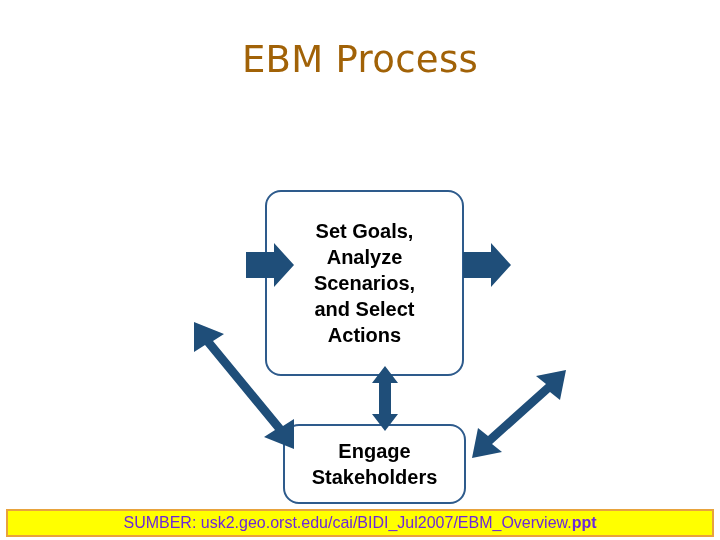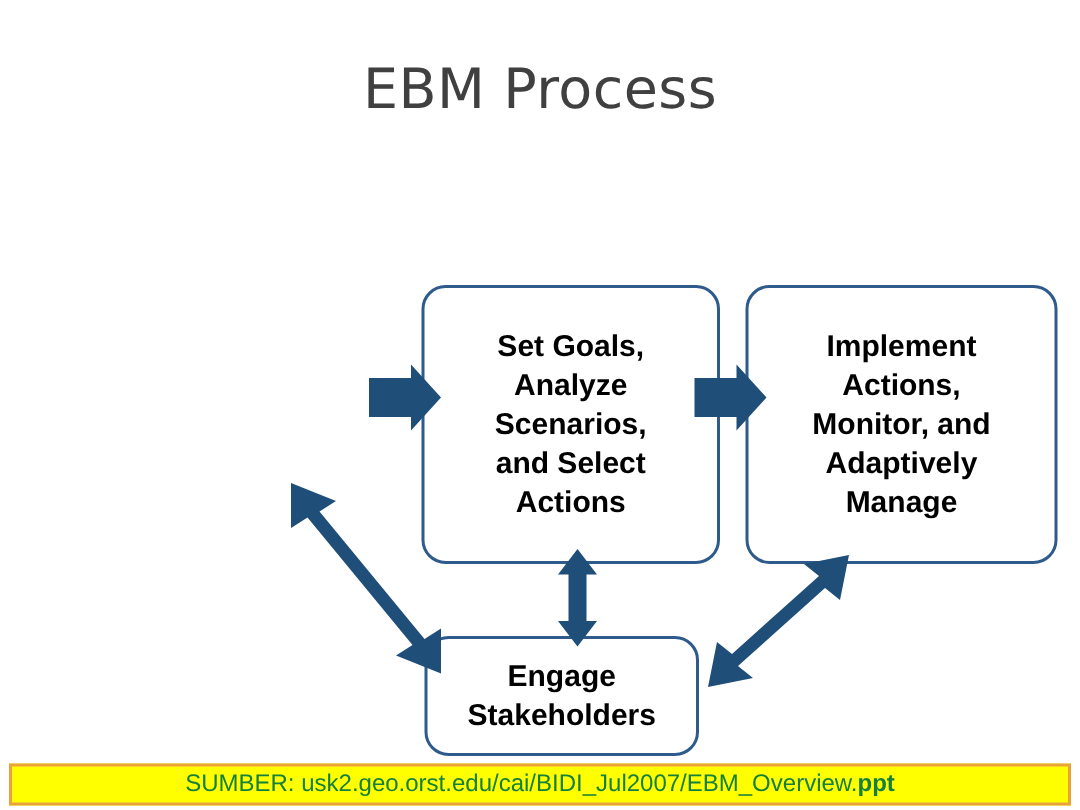--- a/index.html
+++ b/index.html
@@ -20,21 +20,21 @@
   #title {
     position: absolute;
     left: 0;
     top: 38px;
     width: 720px;
     text-align: center;
     font-family: "DejaVu Sans", sans-serif;
     font-weight: 400;
     font-size: 37px;
     line-height: 44px;
-    color: #404040;
+    color: #a16207;
     letter-spacing: 0.3px;
   }
 
   
   .pbox {
     position: absolute;
     box-sizing: border-box;
     background: #ffffff;
     border: 2px solid #2e5b8c;
     border-radius: 16px;
@@ -45,21 +45,21 @@
     font-family: "Liberation Sans", sans-serif;
     font-weight: bold;
     font-size: 20px;
     line-height: 26px;
     color: #000000;
     z-index: 3;
   }
   .pbox .txt { padding: 0 6px; white-space: pre-line; }
 
   #box-characterize { left: 62px;  top: 216px; width: 204px; height: 108px; }
-  #box-setgoals     { left: 281px; top: 190px; width: 199px; height: 186px; }
+  #box-setgoals     { left: 265px; top: 190px; width: 199px; height: 186px; }
   #box-implement    { left: 497px; top: 190px; width: 208px; height: 186px; }
   #box-engage       { left: 283px; top: 424px; width: 183px; height: 80px;  }
 
   
   #arrows {
     position: absolute;
     left: 0; top: 0;
     width: 720px;
     height: 540px;
     z-index: 4;
@@ -77,48 +77,41 @@
     background: #ffff00;
     border: 2px solid #e8a33d;
     display: flex;
     align-items: center;
     justify-content: center;
     z-index: 5;
   }
   #footer-text {
     font-family: "Liberation Sans", sans-serif;
     font-size: 16px;
-    color: #15803d;
+    color: #6d28d9;
     white-space: nowrap;
   }
   #footer-ext { font-weight: bold; }
 </style>
 </head>
 <body>
 
 <div id="slide">
 
   <div id="title">EBM Process</div>
 
 
   <div class="pbox" id="box-setgoals">
     <span class="txt">Set Goals,
 Analyze
 Scenarios,
 and Select
 Actions</span>
   </div>
 
-  <div class="pbox" id="box-implement">
-    <span class="txt">Implement
-Actions,
-Monitor, and
-Adaptively
-Manage</span>
-  </div>
 
   <div class="pbox" id="box-engage">
     <span class="txt">Engage
 Stakeholders</span>
   </div>
 
   <svg id="arrows" viewBox="0 0 720 540">
 
     <g>
       <polygon fill="#1f4e79" points="246,252 274,252 274,243 294,265 274,287 274,278 246,278"></polygon>

